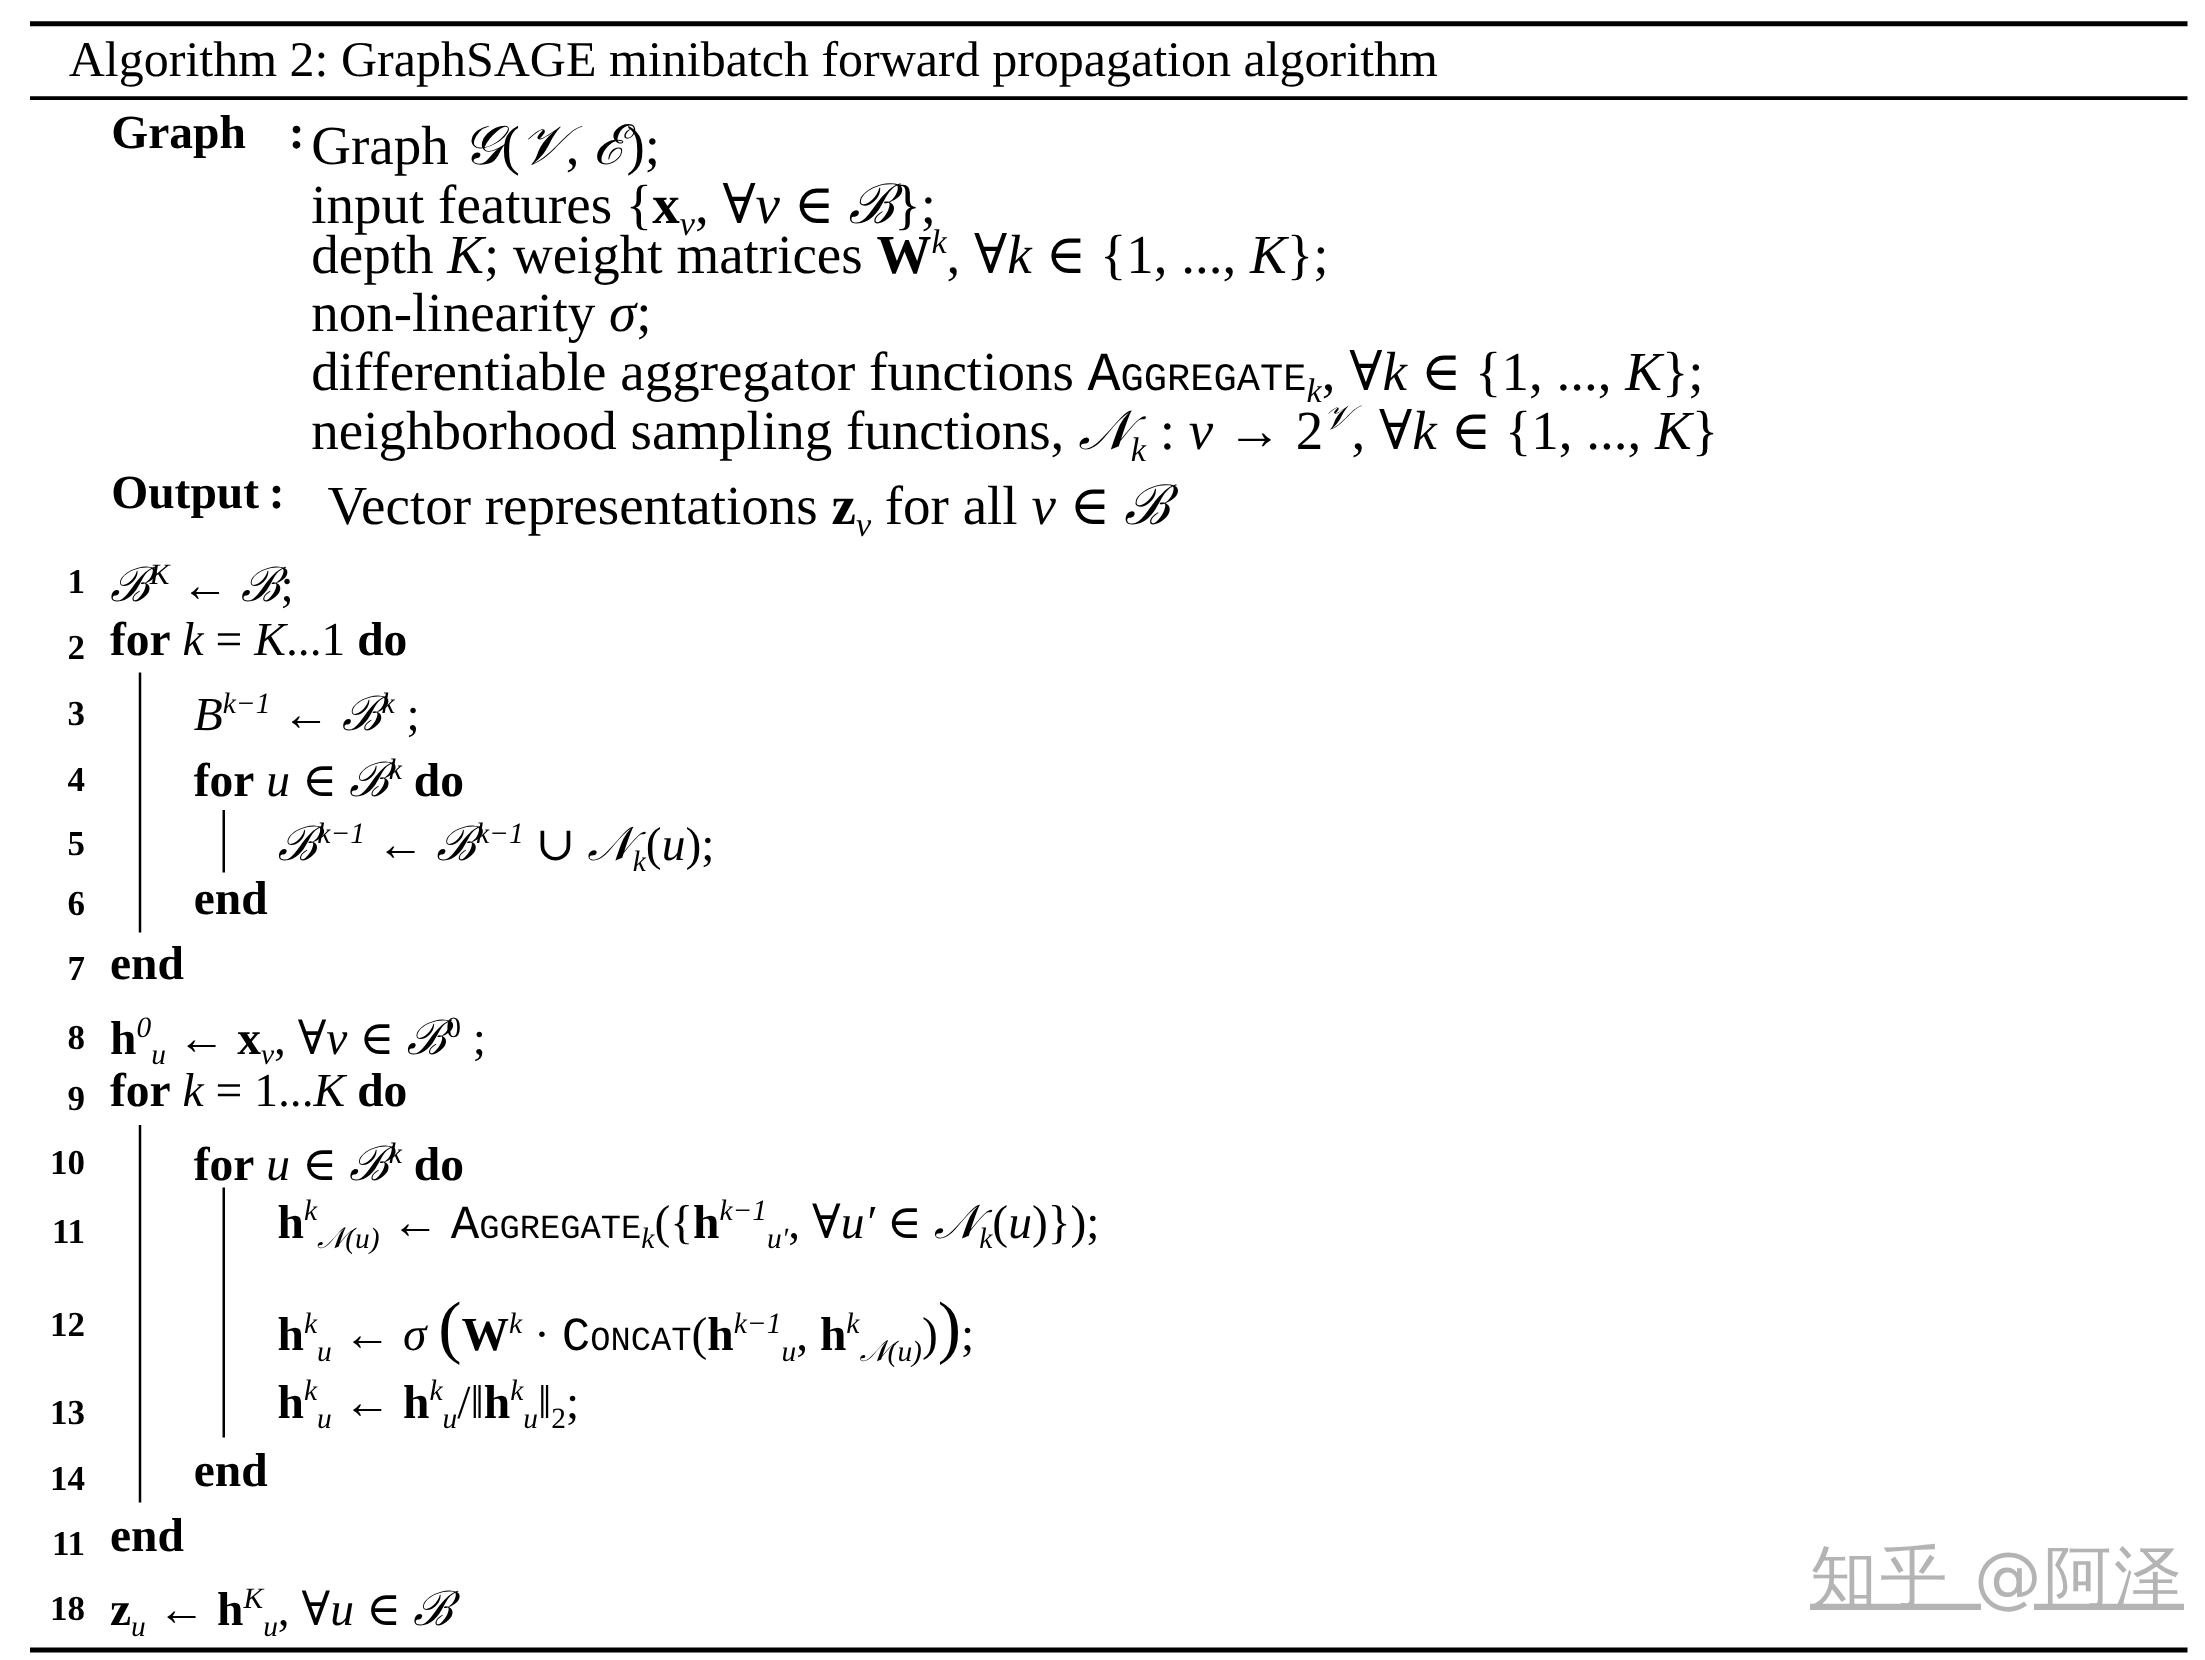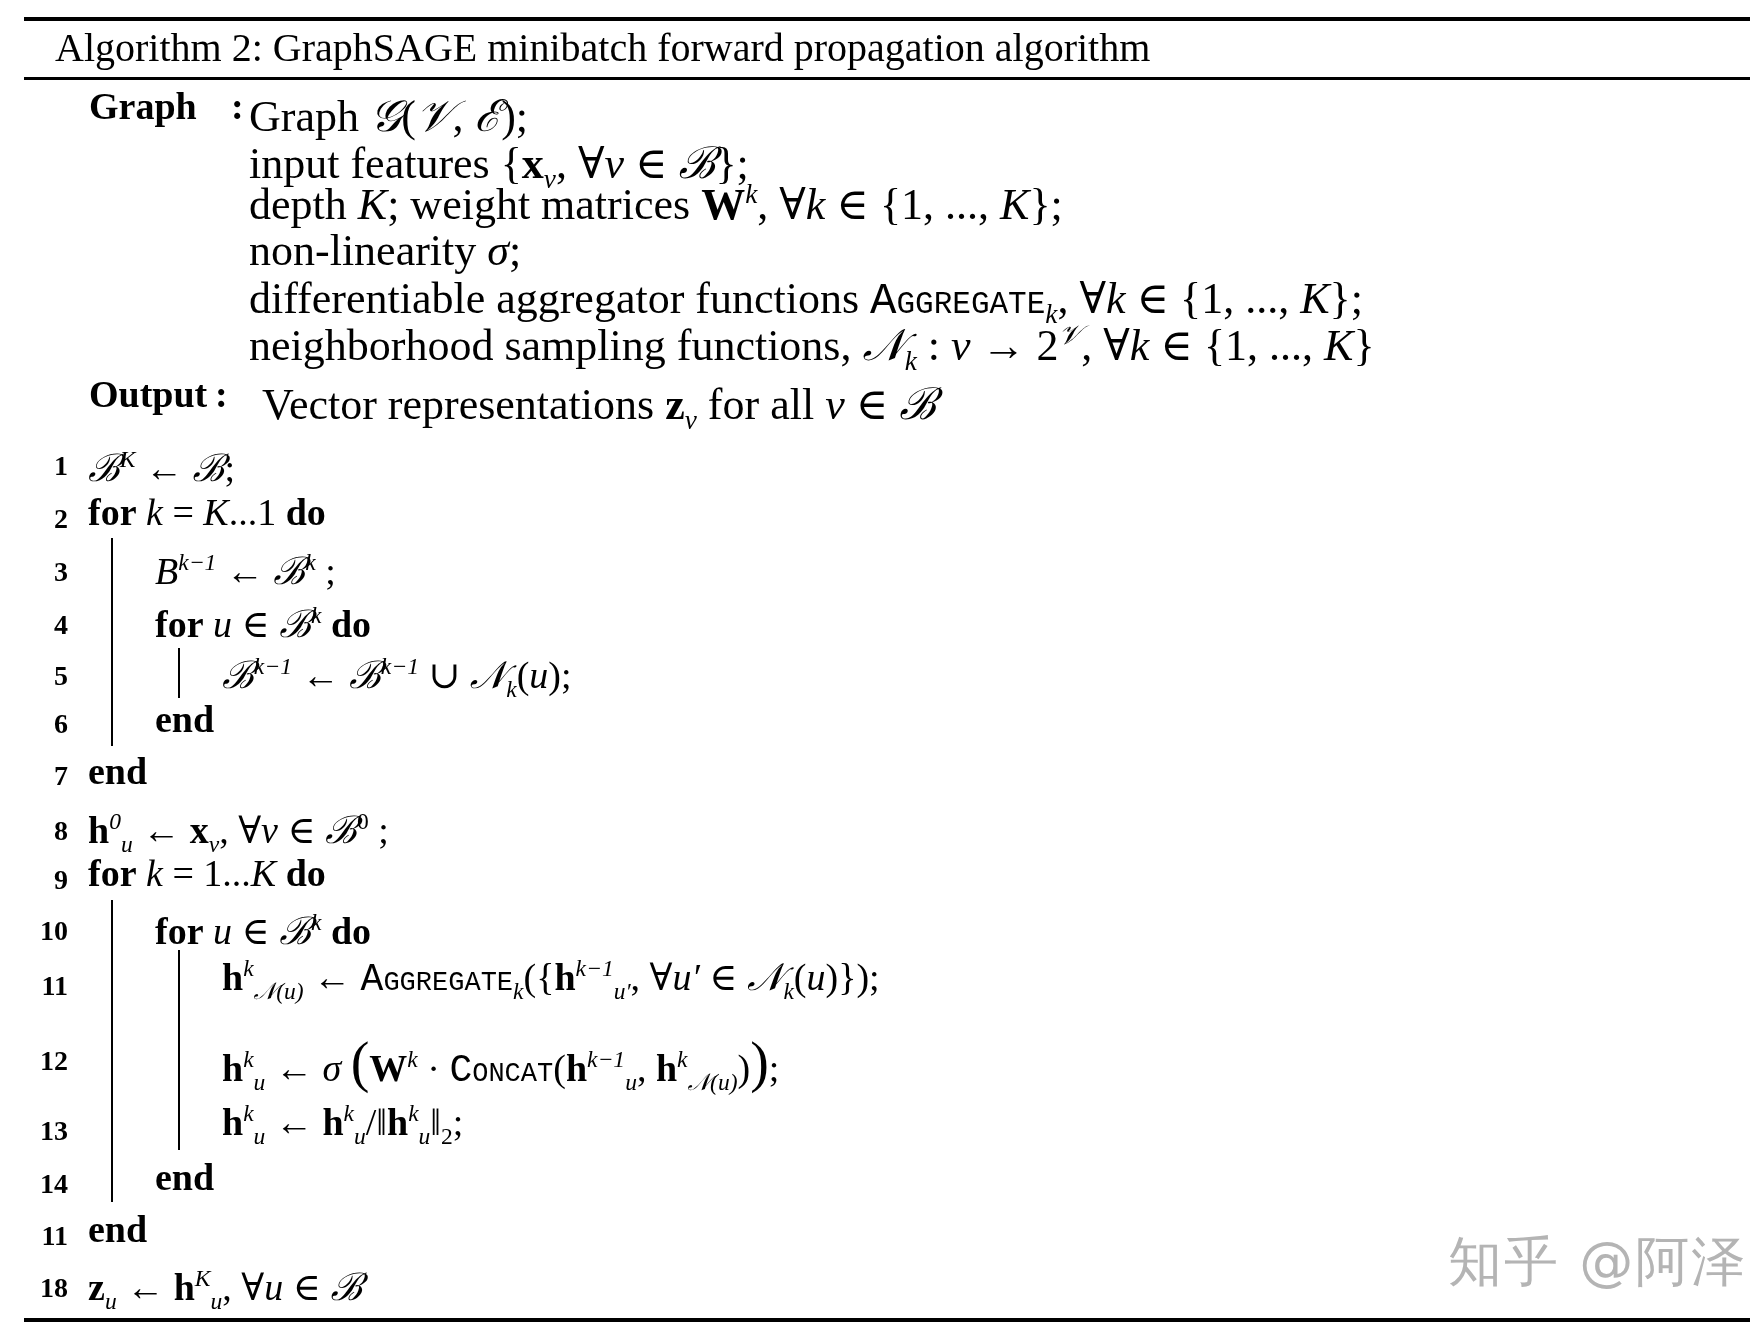--- a/index.html
+++ b/index.html
@@ -16,21 +16,21 @@
   .io-line { position: absolute; left: 249px; font-size: 44px; white-space: nowrap; }
   .ln { position: absolute; left: 20px; width: 48px; text-align: right; font-size: 28px; font-weight: bold; }
   .code { position: absolute; font-size: 38px; white-space: nowrap; }
   .kw { font-weight: bold; }
   .m { font-style: italic; }
   .bf { font-weight: bold; }
   .sc { font-variant: small-caps; font-family: Liberation Mono, monospace; }
   sup, sub { font-size: 62%; line-height: 0; }
   .vbar { position: absolute; width: 2px; background: #000; }
   .watermark { position: absolute; left: 1448px; top: 1226px; font-size: 54px; color: #b4b4b4;
-               font-family: "DejaVu Sans", sans-serif; letter-spacing: 2px; white-space: nowrap; }
+               font-family: "DejaVu Sans", sans-serif; letter-spacing: 2px; white-space: nowrap; text-decoration: underline; }
 </style>
 </head>
 <body>
 
 <div class="rule top"></div>
 
 <div class="caption">
   <b>Algorithm 2:</b>
   <span>GraphSAGE minibatch forward propagation algorithm</span>
 </div>

